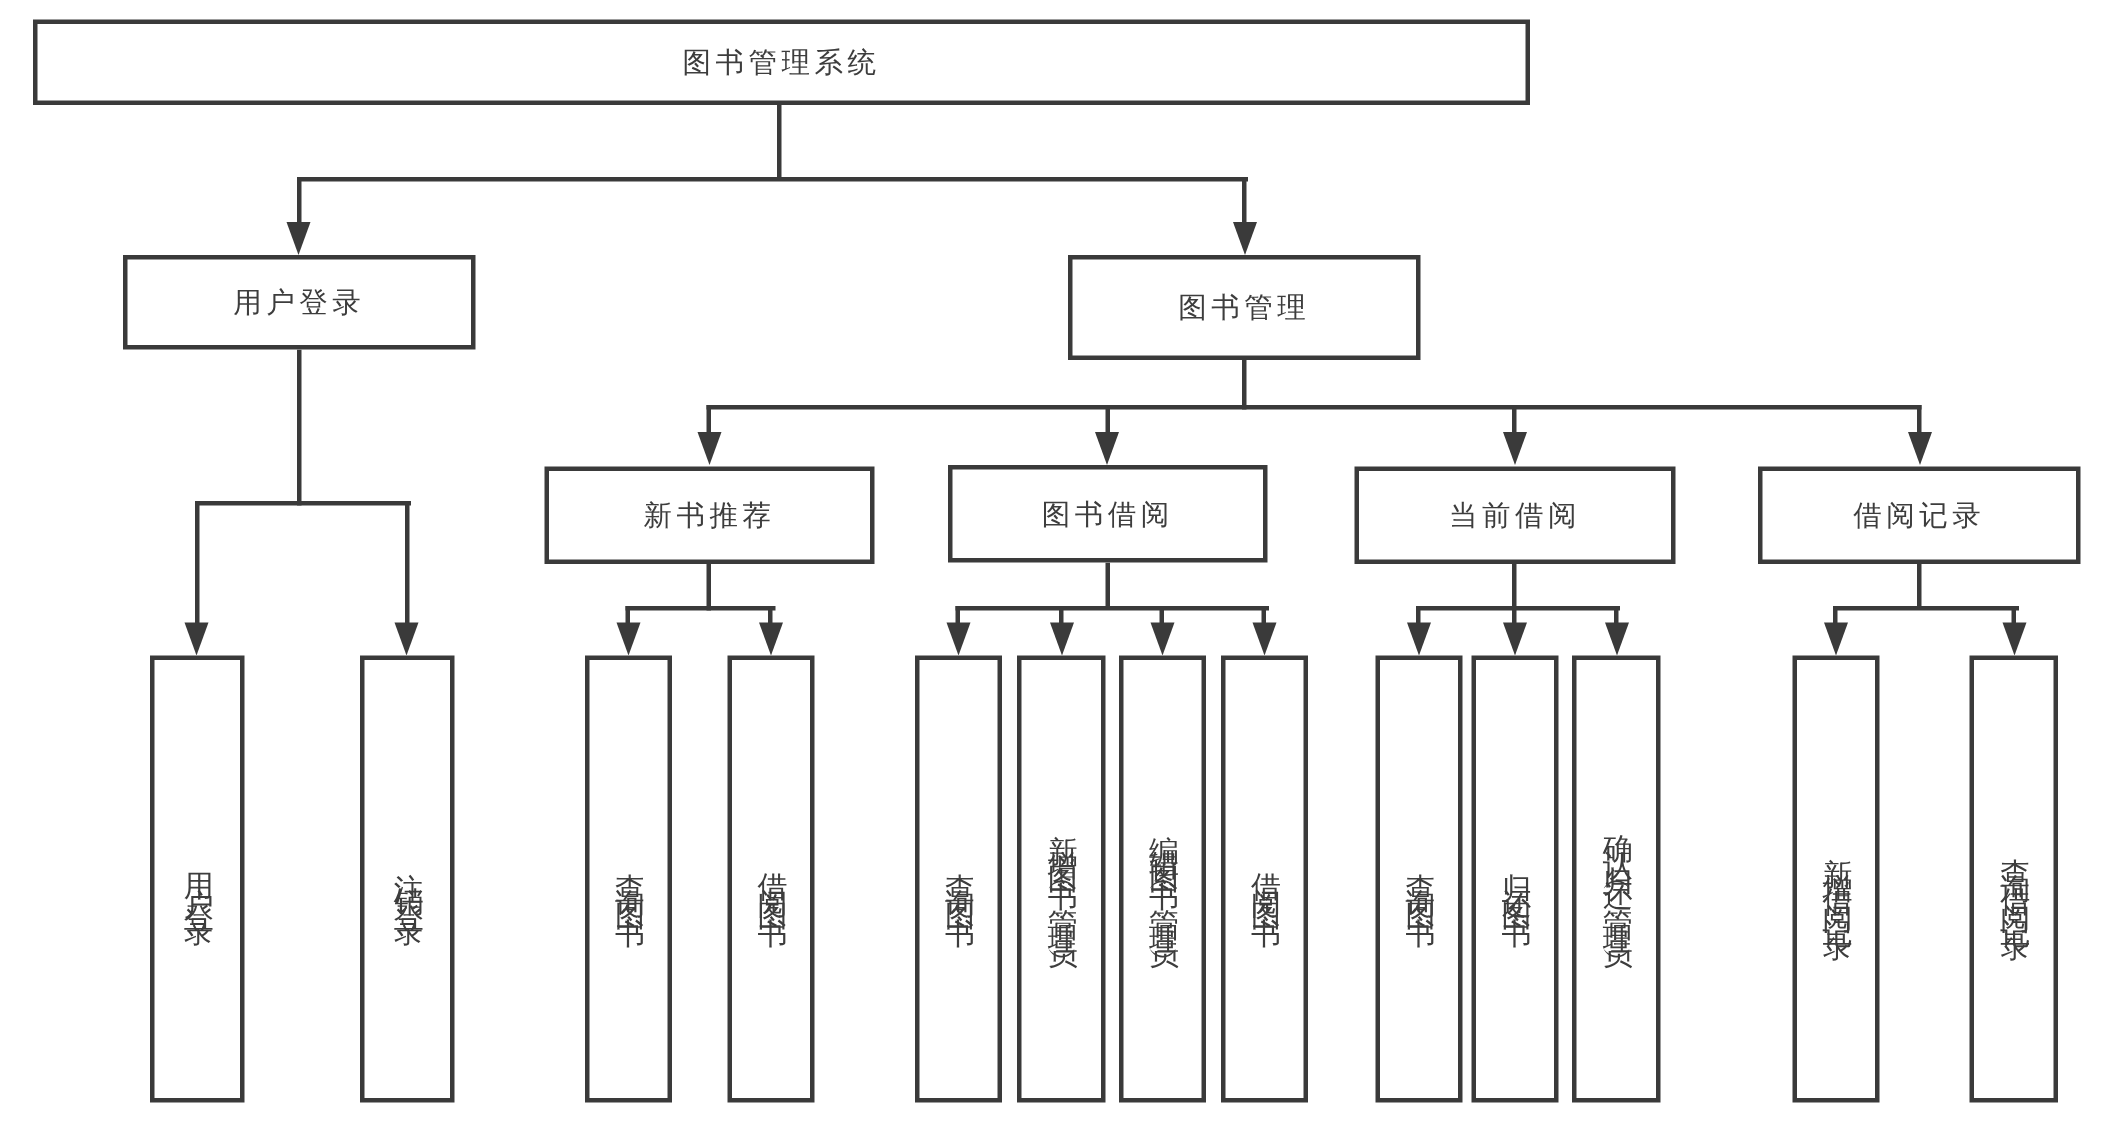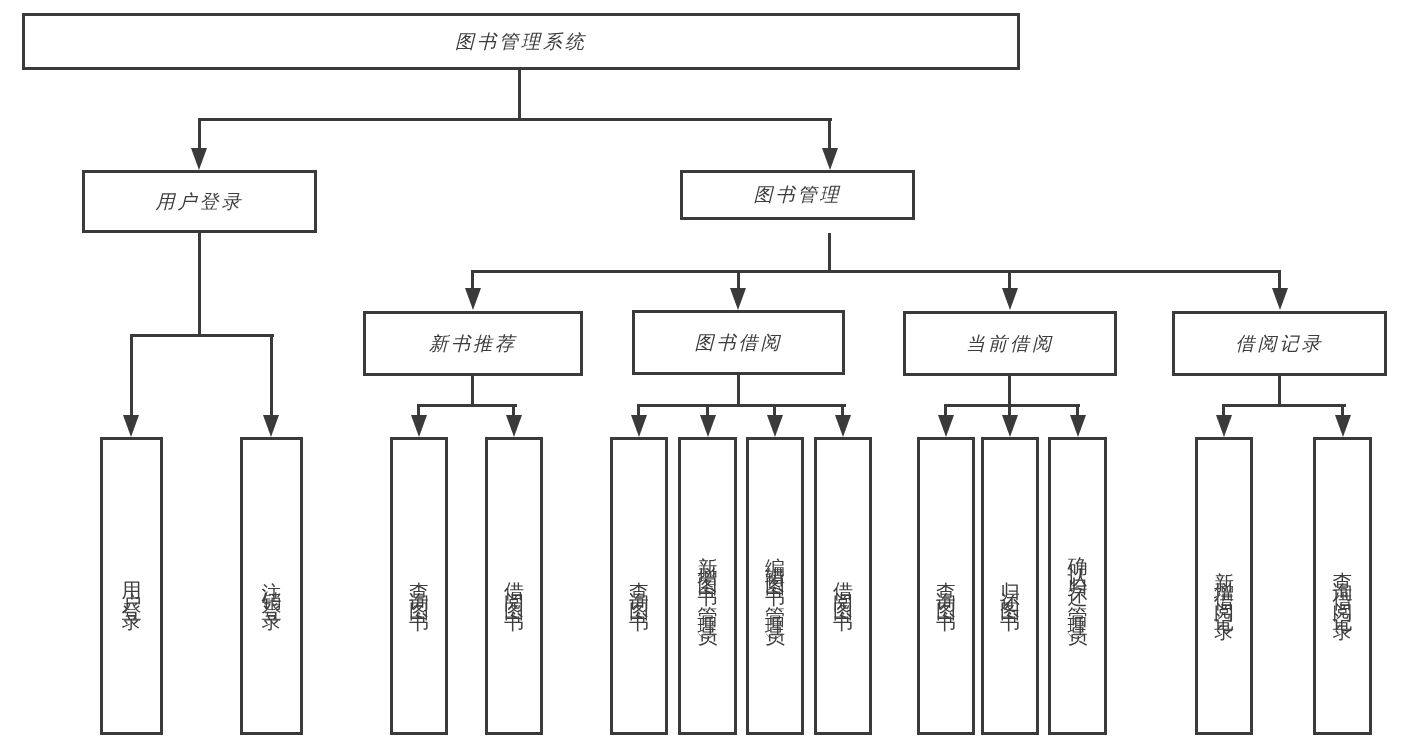--- a/index.html
+++ b/index.html
@@ -4,21 +4,21 @@
 <style>
   html,body{margin:0;padding:0;background:#ffffff;}
   .canvas{
     position:relative;width:1405px;height:747px;background:#ffffff;overflow:hidden;
     font-family:"Liberation Sans","DejaVu Sans",sans-serif;color:#3d3d3d;
   }
   .box{
     position:absolute;box-sizing:border-box;border:3px solid #3a3a3a;background:#ffffff;
     display:flex;align-items:center;justify-content:center;text-align:center;
   }
-  .hbox{font-size:19px;letter-spacing:3px;font-weight:400;font-style:italic;}
+  .hbox{font-size:19px;letter-spacing:3px;font-weight:400;}
   .vbox{
     writing-mode:vertical-rl;text-orientation:mixed;
     font-size:20px;letter-spacing:10px;line-height:1.15;font-weight:400;
   }
   .lv{position:absolute;width:3px;background:#3a3a3a;}
   .lh{position:absolute;height:3px;background:#3a3a3a;}
   .ar{
     position:absolute;width:0;height:0;
     border-left:8px solid transparent;border-right:8px solid transparent;
     border-top:22px solid #3a3a3a;
@@ -92,21 +92,21 @@
   <div class="lv" style="left:1341px;top:404px;height:13px"></div>
   <div class="ar" style="left:1335px;top:415px"></div>
 
   <div class="box hbox" style="left:22px;top:13px;width:998px;height:57px">
     <span>图书管理系统</span>
   </div>
 
   <div class="box hbox" style="left:82px;top:170px;width:235px;height:63px">
     <span>用户登录</span>
   </div>
-  <div class="box hbox" style="left:680px;top:170px;width:235px;height:50px">
+  <div class="box hbox" style="left:712px;top:170px;width:235px;height:70px">
     <span>图书管理</span>
   </div>
 
   <div class="box hbox" style="left:632px;top:310px;width:213px;height:65px">
     <span>图书借阅</span>
   </div>
   <div class="box hbox" style="left:363px;top:311px;width:220px;height:65px">
     <span>新书推荐</span>
   </div>
   <div class="box hbox" style="left:903px;top:311px;width:214px;height:65px">

